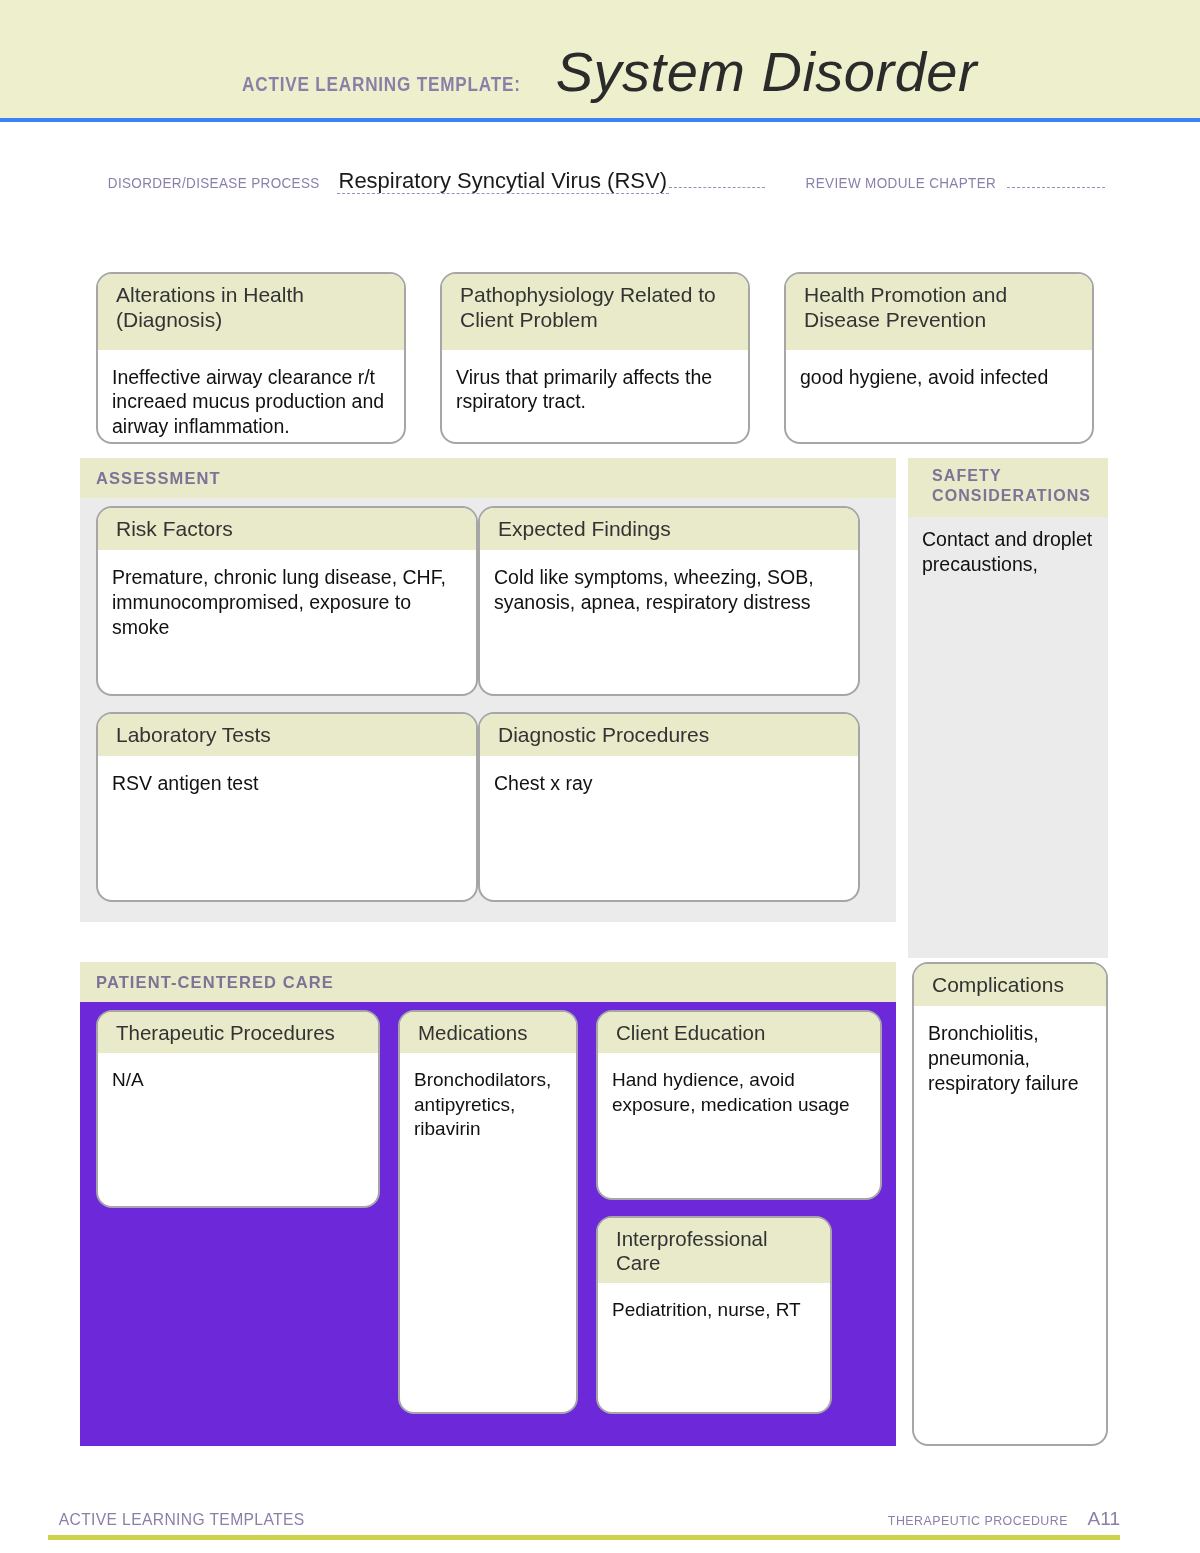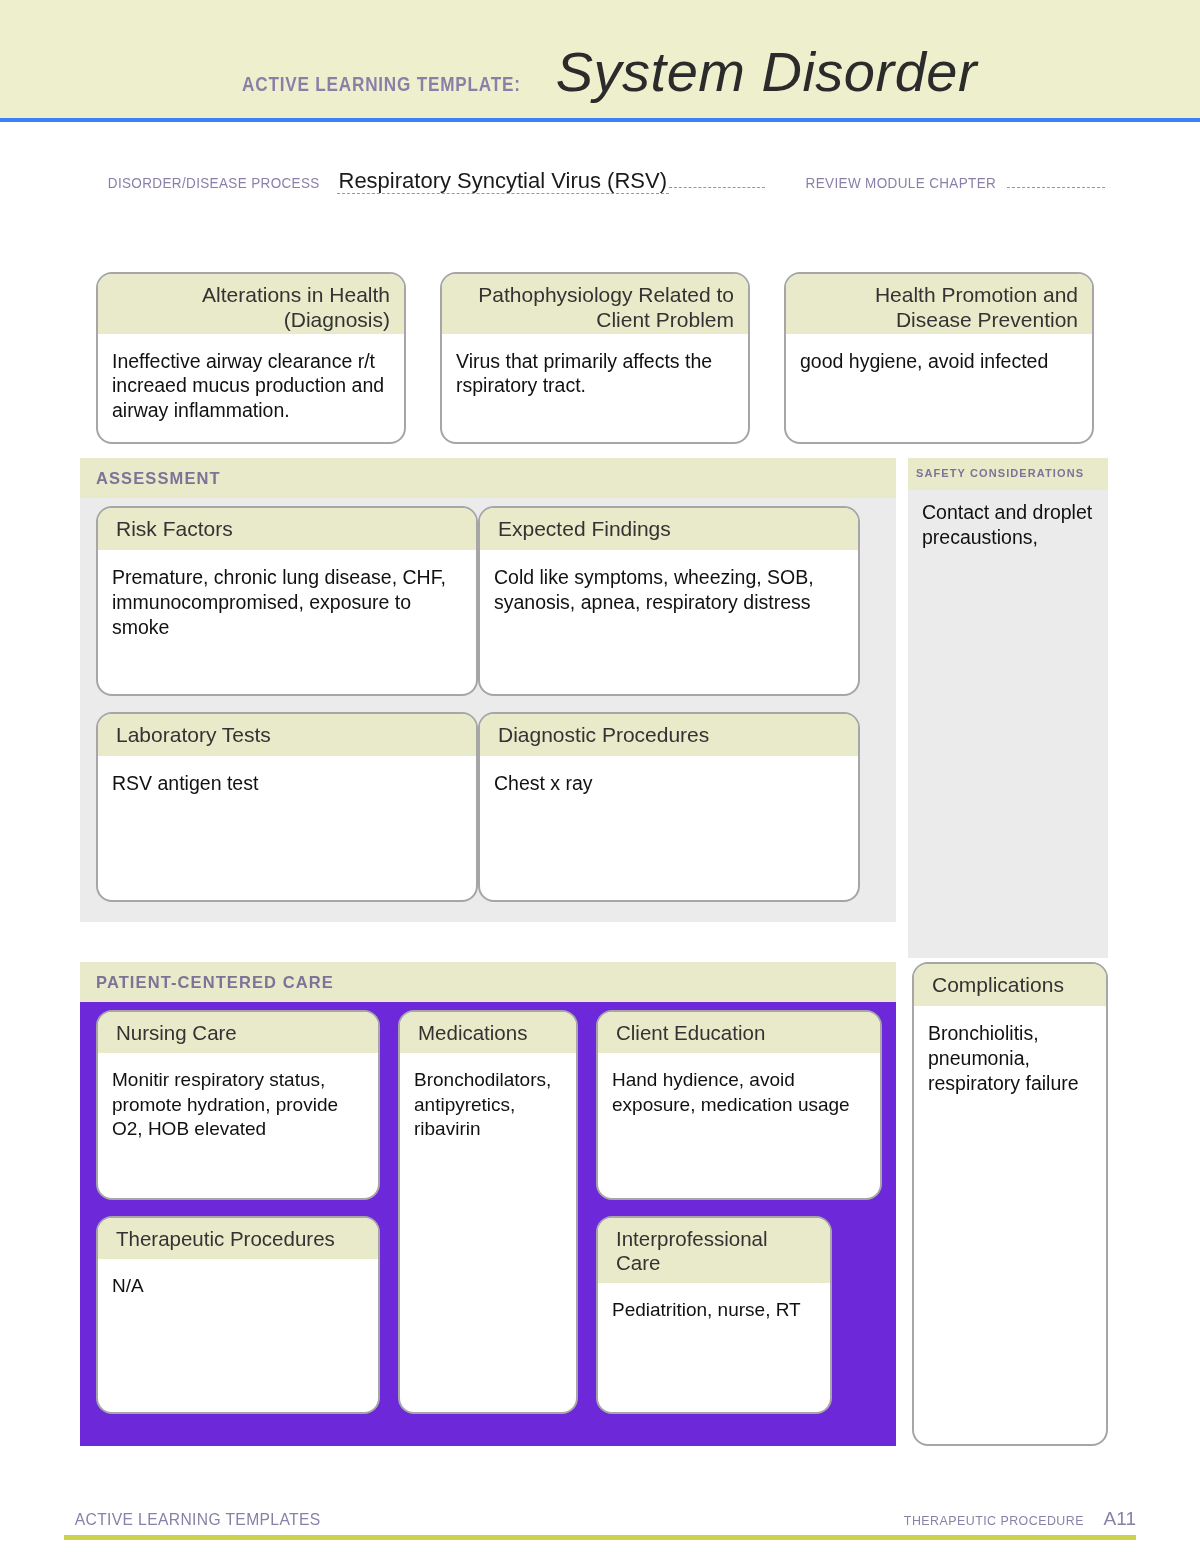--- a/index.html
+++ b/index.html
@@ -115,21 +115,21 @@
     flex-direction: column;
   }
   .card-head {
     background: #e9eac9;
     padding: 9px 14px 8px 18px;
     font-size: 21px;
     color: #333333;
     line-height: 1.18;
     flex: none;
   }
-  .card-head.two-line { padding-bottom: 1px; text-align: right; }
+  .card-head.two-line { padding-bottom: 17px; }
   .card-body {
     padding: 15px 12px 8px 14px;
     font-size: 19.5px;
     color: #111111;
     line-height: 1.28;
     flex: 1 1 auto;
     white-space: pre-line;
   }
 
   
@@ -170,22 +170,22 @@
   .safety-panel {
     position: absolute;
     left: 908px;
     top: 458px;
     width: 200px;
     height: 500px;
     background: #ebebeb;
   }
   .safety-head {
     background: #e9eac9;
-    padding: 8px 12px 10px 8px;
-    font-size: 11px;
+    padding: 8px 12px 10px 24px;
+    font-size: 16px;
     font-weight: bold;
     letter-spacing: 1.1px;
     color: #7d7298;
     line-height: 1.28;
   }
   .safety-body {
     padding: 10px 0 0 14px;
     font-size: 19.5px;
     color: #111111;
     line-height: 1.3;
@@ -227,21 +227,21 @@
     gap: 16px;
   }
   .pcc-split { display: flex; gap: 18px; }
 
   .card-head.sm { font-size: 20.5px; }
   .card-body.sm { font-size: 19px; }
 
   
   .footer {
     position: absolute;
-    left: 64px;
+    left: 48px;
     top: 1508px;
     width: 1072px;
     border-bottom: 5px solid #ccd24a;
     padding-bottom: 5px;
     display: flex;
     align-items: baseline;
     justify-content: space-between;
     text-align: center;
   }
   .footer-left {
@@ -354,24 +354,20 @@
   <div class="card-body">Bronchiolitis, pneumonia, respiratory failure</div>
 </div>
 
 <div class="pcc-panel">
   <div class="panel-head">PATIENT-CENTERED CARE</div>
 
   <div class="pcc-grid">
     <div class="pcc-split">
 
       <div class="pcc-col-right">
-        <div class="card cell-nursing">
-          <div class="card-head sm">Nursing Care</div>
-          <div class="card-body sm">Monitir respiratory status, promote hydration, provide O2, HOB elevated</div>
-        </div>
         <div class="card cell-thera">
           <div class="card-head sm">Therapeutic Procedures</div>
           <div class="card-body sm">N/A</div>
         </div>
       </div>
 
       <div class="card cell-meds">
         <div class="card-head sm">Medications</div>
         <div class="card-body sm">Bronchodilators, antipyretics, ribavirin</div>
       </div>

